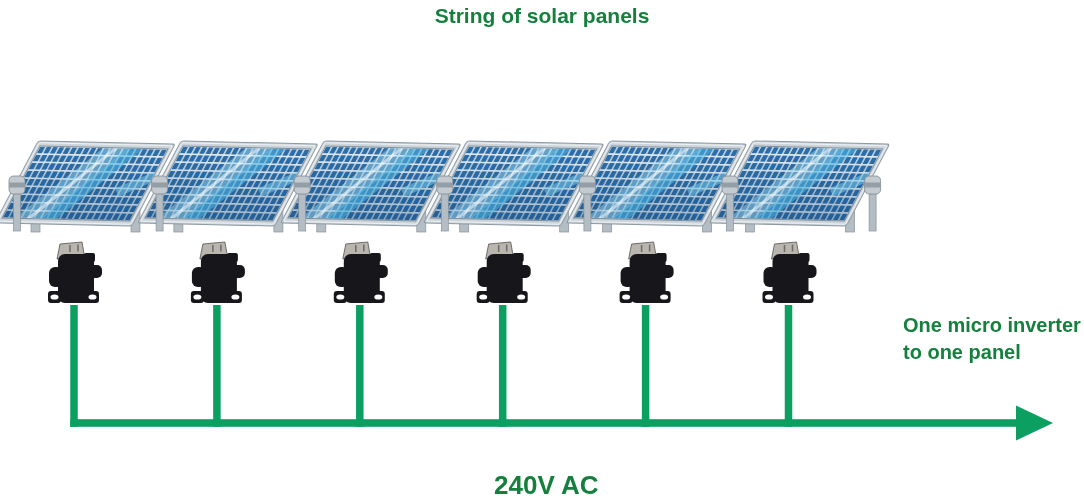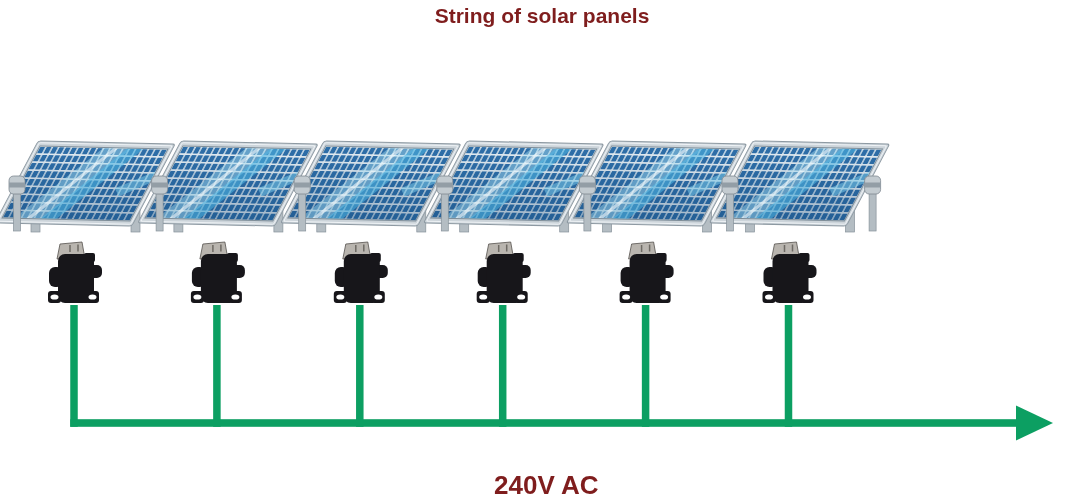--- a/index.html
+++ b/index.html
@@ -1,21 +1,21 @@
 <!DOCTYPE html>
 <html><head>
 <meta charset="utf-8">
 <style>
   html,body{margin:0;padding:0;background:#ffffff;}
   .stage{
     position:relative;width:1084px;height:500px;background:#ffffff;
     font-family:"Liberation Sans",sans-serif;overflow:hidden;
   }
   .stage svg{position:absolute;left:0;top:0;}
-  .label{position:absolute;color:#7f1d1d;font-weight:bold;white-space:nowrap;}
+  .label{position:absolute;color:#15803d;font-weight:bold;white-space:nowrap;}
   .title{top:4px;left:0;right:0;text-align:center;font-size:21px;}
   .annotation{left:903px;top:312px;font-size:20px;line-height:27px;}
   .bus-label{left:494px;top:470px;font-size:26px;}
 </style>
 </head>
 <body>
 
 <div class="stage">
 
   <svg width="1084" height="500" viewBox="0 0 1084 500">
@@ -109,16 +109,18 @@
       <use href="#inverter" x="359.8" y="240"></use>
       <use href="#inverter" x="502.7" y="240"></use>
       <use href="#inverter" x="645.6" y="240"></use>
       <use href="#inverter" x="788.5" y="240"></use>
     </g>
   </svg>
 
   <div class="label title">String of solar panels</div>
 
   <div class="label annotation">
+    <div>One micro inverter</div>
+    <div>to one panel</div>
   </div>
 
   <div class="label bus-label">240V AC</div>
 </div>
 
 </body></html>

